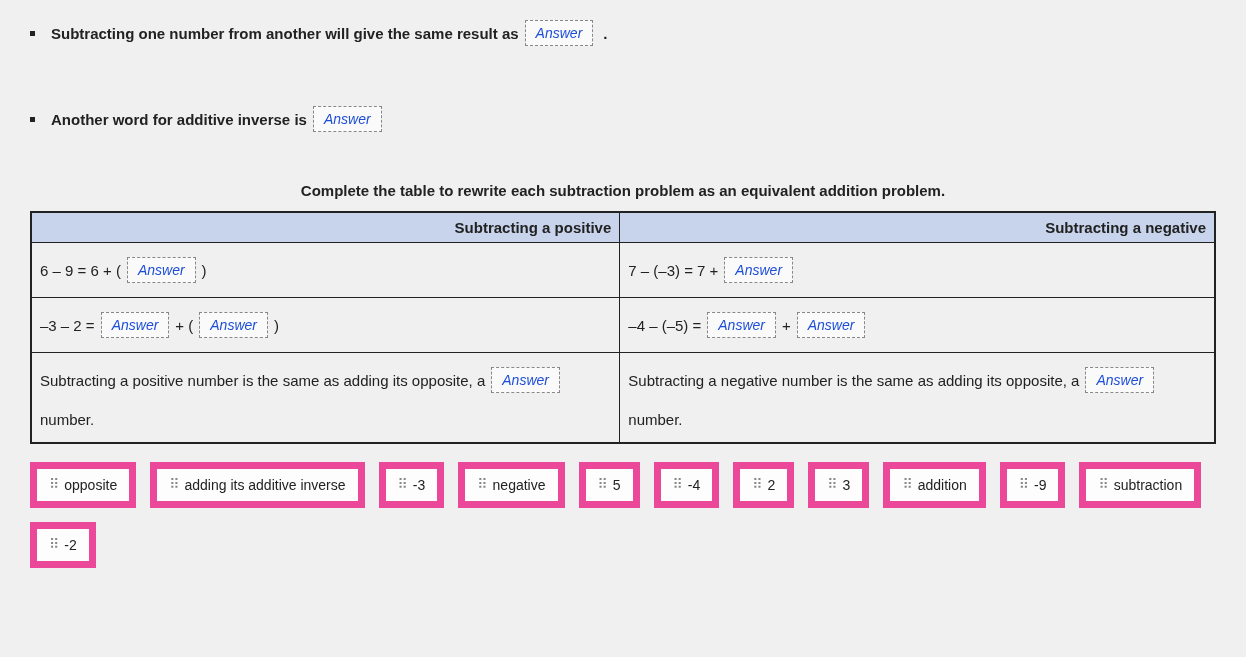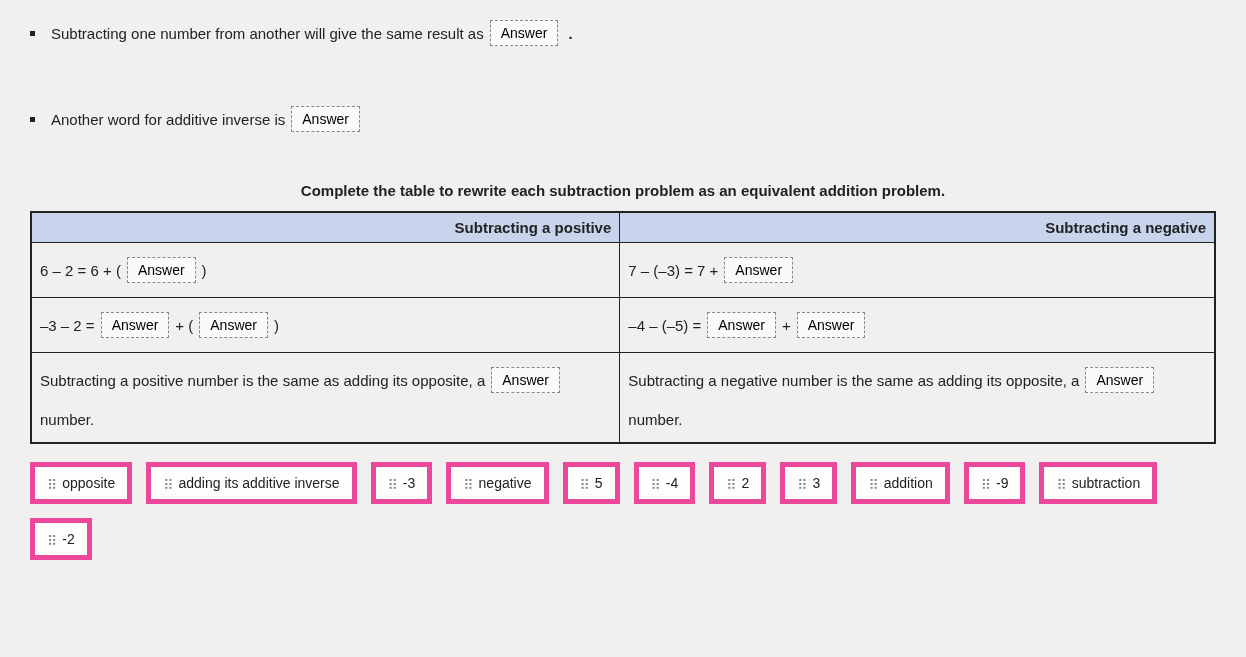--- a/index.html
+++ b/index.html
@@ -14,28 +14,29 @@
       display: flex;
       align-items: center;
       margin-bottom: 50px;
       gap: 6px;
     }
     .bullet-row:first-of-type { margin-bottom: 60px; }
     .bullet {
       width: 5px; height: 5px; background: #222; margin-right: 10px;
     }
     .bullet-text {
-      font-weight: normal;
+      font-weight: bold;
     }
     .answer-box {
       border: 1px dashed #888;
       padding: 4px 10px;
-      color: #000000;
+      color: #1d4ed8;
       background: #fafafa;
       font-size: 14px;
+      font-style: italic;
     }
     .after-dot { margin-left: 4px; font-weight: bold; }
     .instruction {
       text-align: center;
       font-weight: bold;
       margin: 30px 0 12px 0;
     }
     table.main {
       width: 100%;
       border-collapse: collapse;
@@ -60,25 +61,25 @@
       flex-wrap: wrap;
     }
     .eq-text { white-space: nowrap; }
     .answer-bank {
       display: flex;
       gap: 14px;
       margin-top: 18px;
       flex-wrap: wrap;
     }
     .bank-item {
-      border: 5px solid #ec4899;
+      border: 7px solid #ec4899;
       padding: 8px 12px;
       background: #fdfdfd;
       display: flex;
-      align-items: flex-end;
+      align-items: center;
       gap: 6px;
       font-size: 14px;
     }
     .grip {
       color: #888;
       font-size: 11px;
       letter-spacing: -1px;
       line-height: 0.8;
     }
     .grip::before {
@@ -108,21 +109,21 @@
   <thead>
     <tr>
       <th>Subtracting a positive</th>
       <th>Subtracting a negative</th>
     </tr>
   </thead>
   <tbody>
     <tr>
       <td>
         <div class="cell-inline">
-          <span class="eq-text">6 – 2 = 6 + (</span>
+          <span class="eq-text">6 – 9 = 6 + (</span>
           <span class="answer-box">Answer</span>
           <span class="eq-text">)</span>
         </div>
       </td>
       <td>
         <div class="cell-inline">
           <span class="eq-text">7 – (–3) = 7 +</span>
           <span class="answer-box">Answer</span>
         </div>
       </td>

